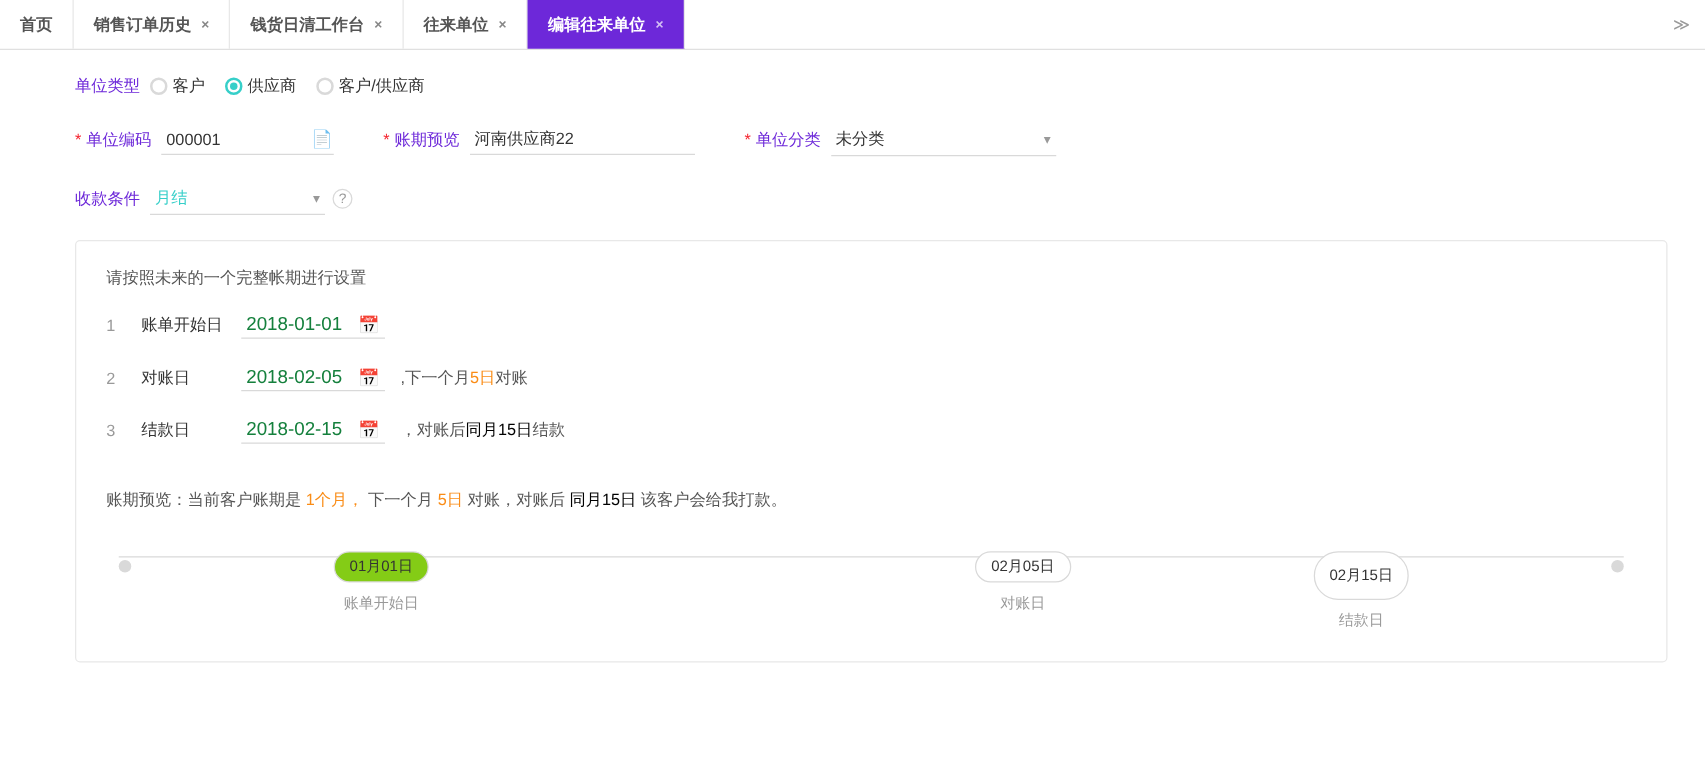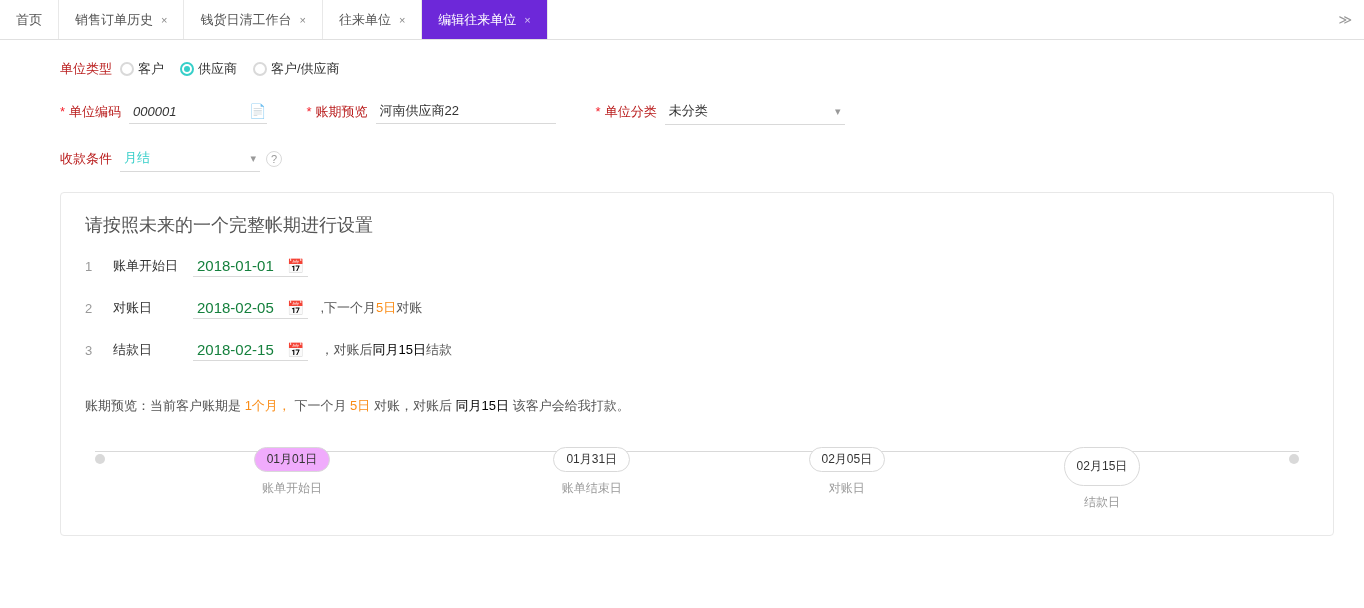--- a/index.html
+++ b/index.html
@@ -16,20 +16,21 @@
     .tab {
       display: flex;
       align-items: center;
       padding: 0 16px;
       cursor: pointer;
       border-right: 1px solid #e8e8e8;
       font-size: 13px;
       color: #555;
       white-space: nowrap;
       user-select: none;
+      font-weight: bold;
     }
     .tab.active {
       background: #6d28d9;
       color: #fff;
     }
     .tab .close-icon {
       margin-left: 8px;
       font-size: 11px;
       opacity: 0.7;
     }
@@ -54,21 +55,21 @@
       display: flex;
       align-items: center;
       margin-bottom: 20px;
     }
     .form-item {
       display: flex;
       align-items: center;
       margin-right: 40px;
     }
     .form-label {
-      color: #b91c1c;
+      color: #6d28d9;
       margin-right: 8px;
       white-space: nowrap;
     }
     .required-star {
       color: #f5222d;
       margin-right: 4px;
     }
 
     
     .radio-group {
@@ -106,21 +107,20 @@
       border-bottom: 1px solid #d9d9d9;
     }
     .input-with-icon input {
       border: none;
       outline: none;
       font-size: 13px;
       color: #333;
       background: transparent;
       width: 120px;
       padding: 4px 4px;
-      font-style: italic;
     }
     .input-icon {
       color: #36cfc9;
       cursor: pointer;
       font-size: 14px;
     }
 
     
     .select-field {
       display: flex;
@@ -169,21 +169,21 @@
 
     
     .inner-box {
       border: 1px solid #e8e8e8;
       border-radius: 4px;
       padding: 20px 24px 24px;
       margin-bottom: 0;
     }
     .inner-box-title {
       color: #555;
-      font-size: 18px;
+      font-size: 13px;
       margin-bottom: 18px;
     }
     .step-row {
       display: flex;
       align-items: center;
       margin-bottom: 20px;
     }
     .step-num {
       width: 28px;
       color: #999;
@@ -391,29 +391,25 @@
       </div>
 
       <div style="position:relative; display:flex; align-items:flex-start; padding: 8px 10px 0;">
 
         <div style="position:absolute; top:12px; left:10px; right:10px; height:1px; background:#d9d9d9; z-index:0;"></div>
 
         <div style="width:10px;height:10px;border-radius:50%;background:#d9d9d9;margin-top:7px;z-index:1;flex-shrink:0;"></div>
         <div style="flex:1;"></div>
 
         <div style="display:flex;flex-direction:column;align-items:center;z-index:1;flex-shrink:0;">
-          <div style="border:1px solid #d9d9d9;border-radius:20px;padding:3px 12px;font-size:12px;color:#333;background:#f0abfc;white-space:nowrap;">01月01日</div>
+          <div style="border:1px solid #d9d9d9;border-radius:20px;padding:3px 12px;font-size:12px;color:#333;background:#84cc16;white-space:nowrap;">01月01日</div>
           <div style="font-size:12px;color:#999;margin-top:8px;">账单开始日</div>
         </div>
         <div style="flex:1.5;"></div>
 
-        <div style="display:flex;flex-direction:column;align-items:center;z-index:1;flex-shrink:0;">
-          <div style="border:1px solid #d9d9d9;border-radius:20px;padding:3px 12px;font-size:12px;color:#333;background:#fff;white-space:nowrap;">01月31日</div>
-          <div style="font-size:12px;color:#999;margin-top:8px;">账单结束日</div>
-        </div>
         <div style="flex:1.2;"></div>
 
         <div style="display:flex;flex-direction:column;align-items:center;z-index:1;flex-shrink:0;">
           <div style="border:1px solid #d9d9d9;border-radius:20px;padding:3px 12px;font-size:12px;color:#333;background:#fff;white-space:nowrap;">02月05日</div>
           <div style="font-size:12px;color:#999;margin-top:8px;">对账日</div>
         </div>
         <div style="flex:1.2;"></div>
 
         <div style="display:flex;flex-direction:column;align-items:center;z-index:1;flex-shrink:0;">
           <div style="border:1px solid #d9d9d9;border-radius:20px;padding:10px 12px;font-size:12px;color:#333;background:#fff;white-space:nowrap;">02月15日</div>

